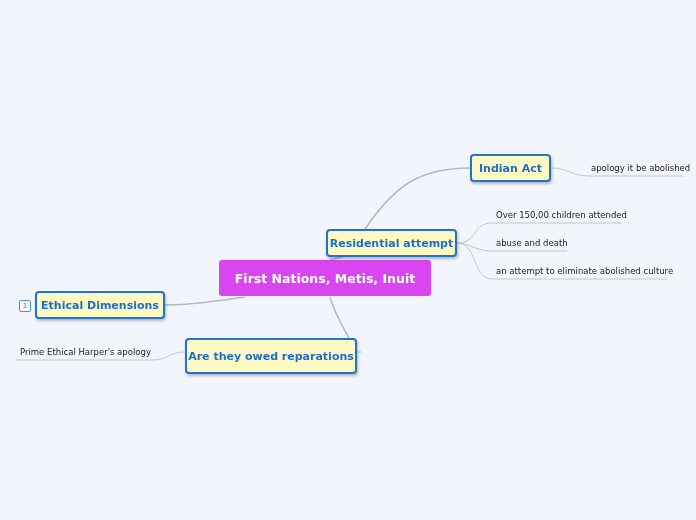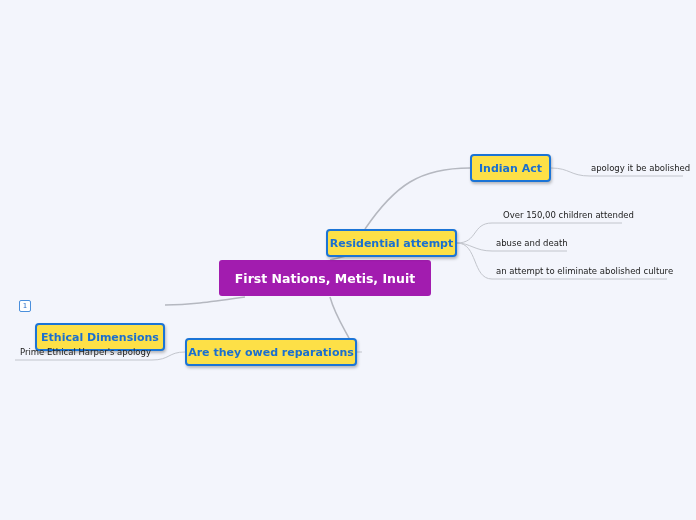--- a/index.html
+++ b/index.html
@@ -1,19 +1,19 @@
 <!DOCTYPE html>
 <html><head>
 <meta charset="utf-8">
 <style>
   html,body{margin:0;padding:0;}
   body{width:696px;height:520px;background:#f3f5fc;position:relative;overflow:hidden;font-family:"DejaVu Sans",sans-serif;}
   svg.links{position:absolute;left:0;top:0;}
-  .node{position:absolute;box-sizing:border-box;display:flex;align-items:center;justify-content:center;font-weight:bold;font-size:11px;color:#1a6fd0;background:#fde047;border:2px solid #1b74d6;border-radius:4px;box-shadow:1px 2px 3px rgba(0,0,0,0.25);white-space:nowrap;cursor:pointer;}
-  .root{background:#a21caf;color:#fff;border:none;font-size:12.5px;border-radius:3px;box-shadow:none;}
+  .node{position:absolute;box-sizing:border-box;display:flex;align-items:center;justify-content:center;font-weight:bold;font-size:11px;color:#1a6fd0;background:#fef9c3;border:2px solid #1b74d6;border-radius:4px;box-shadow:1px 2px 3px rgba(0,0,0,0.25);white-space:nowrap;cursor:pointer;}
+  .root{background:#d946ef;color:#fff;border:none;font-size:12.5px;border-radius:3px;box-shadow:none;}
   .leaf{position:absolute;font-size:8.5px;color:#222;white-space:nowrap;cursor:pointer;}
   .badge{position:absolute;width:10px;height:10px;border:1px solid #4a8fdc;border-radius:2px;font-size:7px;color:#2a6fc8;display:flex;align-items:center;justify-content:center;background:#fff;cursor:pointer;}
 </style>
 </head>
 <body>
 
 <svg class="links" width="696" height="520">
   <g fill="none" stroke="#b5b8c0" stroke-width="1.5">
 
     <path d="M330 260 L350 255"></path>
@@ -42,35 +42,35 @@
 </div>
 
 <div class="node" style="left:326px;top:229px;width:131px;height:28px;">
   <span>Residential attempt</span>
 </div>
 
 <div class="node" style="left:470px;top:154px;width:81px;height:28px;">
   <span>Indian Act</span>
 </div>
 
-<div class="node" style="left:35px;top:291px;width:130px;height:28px;margin-top:32px;">
+<div class="node" style="left:35px;top:291px;width:130px;height:28px;">
   <span>Ethical Dimensions</span>
 </div>
 <div class="badge" style="left:19px;top:300px;">
   <span>1</span>
 </div>
 
-<div class="node" style="left:185px;top:338px;width:172px;height:28px;">
+<div class="node" style="left:185px;top:338px;width:172px;height:36px;">
   <span>Are they owed reparations</span>
 </div>
 
 <div class="leaf" style="left:591px;top:163px;">
   <span>apology it be abolished</span>
 </div>
-<div class="leaf" style="left:496px;top:210px;margin-left:7px;">
+<div class="leaf" style="left:496px;top:210px;">
   <span>Over 150,00 children attended</span>
 </div>
 <div class="leaf" style="left:496px;top:238px;">
   <span>abuse and death</span>
 </div>
 <div class="leaf" style="left:496px;top:266px;">
   <span>an attempt to eliminate abolished culture</span>
 </div>
 <div class="leaf" style="left:20px;top:347px;">
   <span>Prime Ethical Harper's apology</span>

